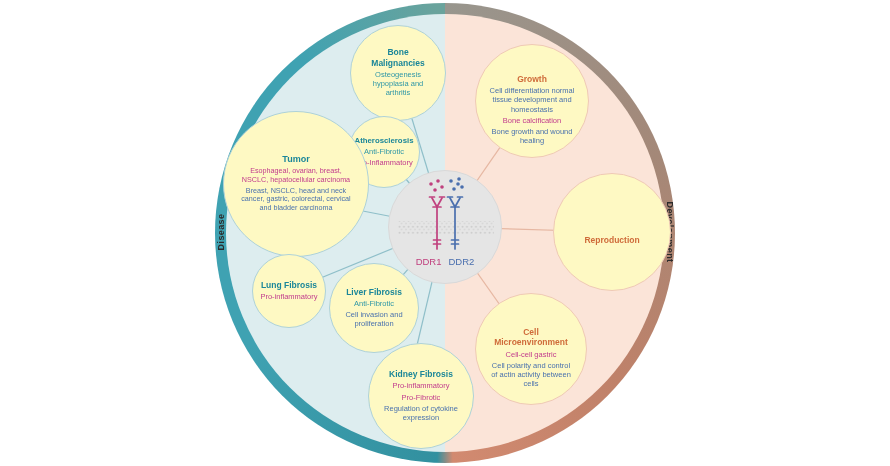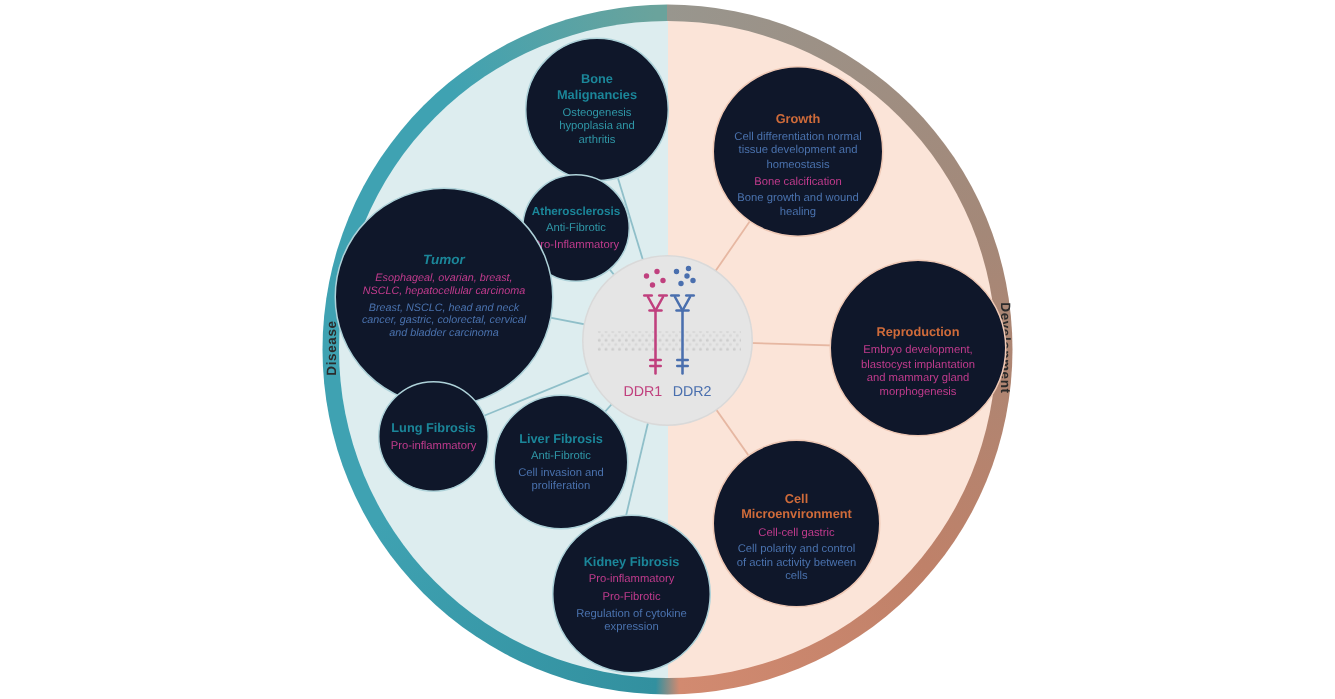--- a/index.html
+++ b/index.html
@@ -18,21 +18,21 @@
     background:linear-gradient(90deg,#ddedef 0 50%, #fbe4d8 50% 100%);
   }
   .edge-label{
     position:absolute;width:70px;text-align:center;font-size:9px;font-weight:bold;
     color:#2b2b2b;letter-spacing:.4px;
   }
   .edge-label.left{left:186px;top:227px;transform:rotate(-90deg);}
   .edge-label.right{left:635px;top:227px;transform:rotate(90deg);}
   .connectors{position:absolute;left:0;top:0;width:890px;height:466px;}
   .node{
-    position:absolute;border-radius:50%;background:#0f172a;
+    position:absolute;border-radius:50%;background:#fef9c3;
     display:flex;flex-direction:column;align-items:center;justify-content:center;
     text-align:center;font-size:7.5px;line-height:1.22;box-sizing:border-box;
   }
   .node.side-left{border:1px solid #aed2d9;}
   .node.side-right{border:1px solid #efc9b6;}
   .node .title{font-weight:bold;font-size:8.5px;margin-bottom:1px;}
   .t-teal{color:#1b8699;}
   .t-orange{color:#cf6b3a;margin-top:18px;}
   .c-teal{color:#2f97a7;}
   .c-mag{color:#c13b8d;}
@@ -82,21 +82,21 @@
     <div class="title t-teal">Bone Malignancies</div>
     <p class="c-teal">Osteogenesis hypoplasia and arthritis</p>
   </div>
 
   <div class="node side-left" style="left:348px;top:116px;width:72px;height:72px;padding:0 5px;align-items:center;">
     <div class="title t-teal" style="font-size:7.8px">Atherosclerosis</div>
     <p class="c-teal">Anti-Fibrotic</p>
     <p class="c-mag">Pro-Inflammatory</p>
   </div>
 
-  <div class="node side-left" style="left:223px;top:125px;width:146px;height:146px;padding:0 16px;font-size:7.2px;font-style:italic;">
+  <div class="node side-left" style="left:223px;top:111px;width:146px;height:146px;padding:0 16px;font-size:7.2px;">
     <div class="title t-teal" style="font-size:9px">Tumor</div>
     <p class="c-mag">Esophageal, ovarian, breast, NSCLC, hepatocellular carcinoma</p>
     <p class="c-blue">Breast, NSCLC, head and neck cancer, gastric, colorectal, cervical and bladder carcinoma</p>
   </div>
 
   <div class="node side-left" style="left:252px;top:254px;width:74px;height:74px;padding:0 5px;">
     <div class="title t-teal">Lung Fibrosis</div>
     <p class="c-mag">Pro-inflammatory</p>
   </div>
 
@@ -115,21 +115,20 @@
 
   <div class="node side-right" style="left:475px;top:44px;width:114px;height:114px;padding:0 13px;">
     <div class="title t-orange">Growth</div>
     <p class="c-blue">Cell differentiation normal tissue development and homeostasis</p>
     <p class="c-mag">Bone calcification</p>
     <p class="c-blue">Bone growth and wound healing</p>
   </div>
 
   <div class="node side-right" style="left:553px;top:173px;width:118px;height:118px;padding:0 14px;">
     <div class="title t-orange">Reproduction</div>
-    <p class="c-mag">Embryo development, blastocyst implantation and mammary gland morphogenesis</p>
   </div>
 
   <div class="node side-right" style="left:475px;top:293px;width:112px;height:112px;padding:0 13px;">
     <div class="title t-orange">Cell Microenvironment</div>
     <p class="c-mag">Cell-cell gastric</p>
     <p class="c-blue">Cell polarity and control of actin activity between cells</p>
   </div>
 
   <div class="center-circle">
     <svg width="114" height="114" viewBox="0 0 114 114">

